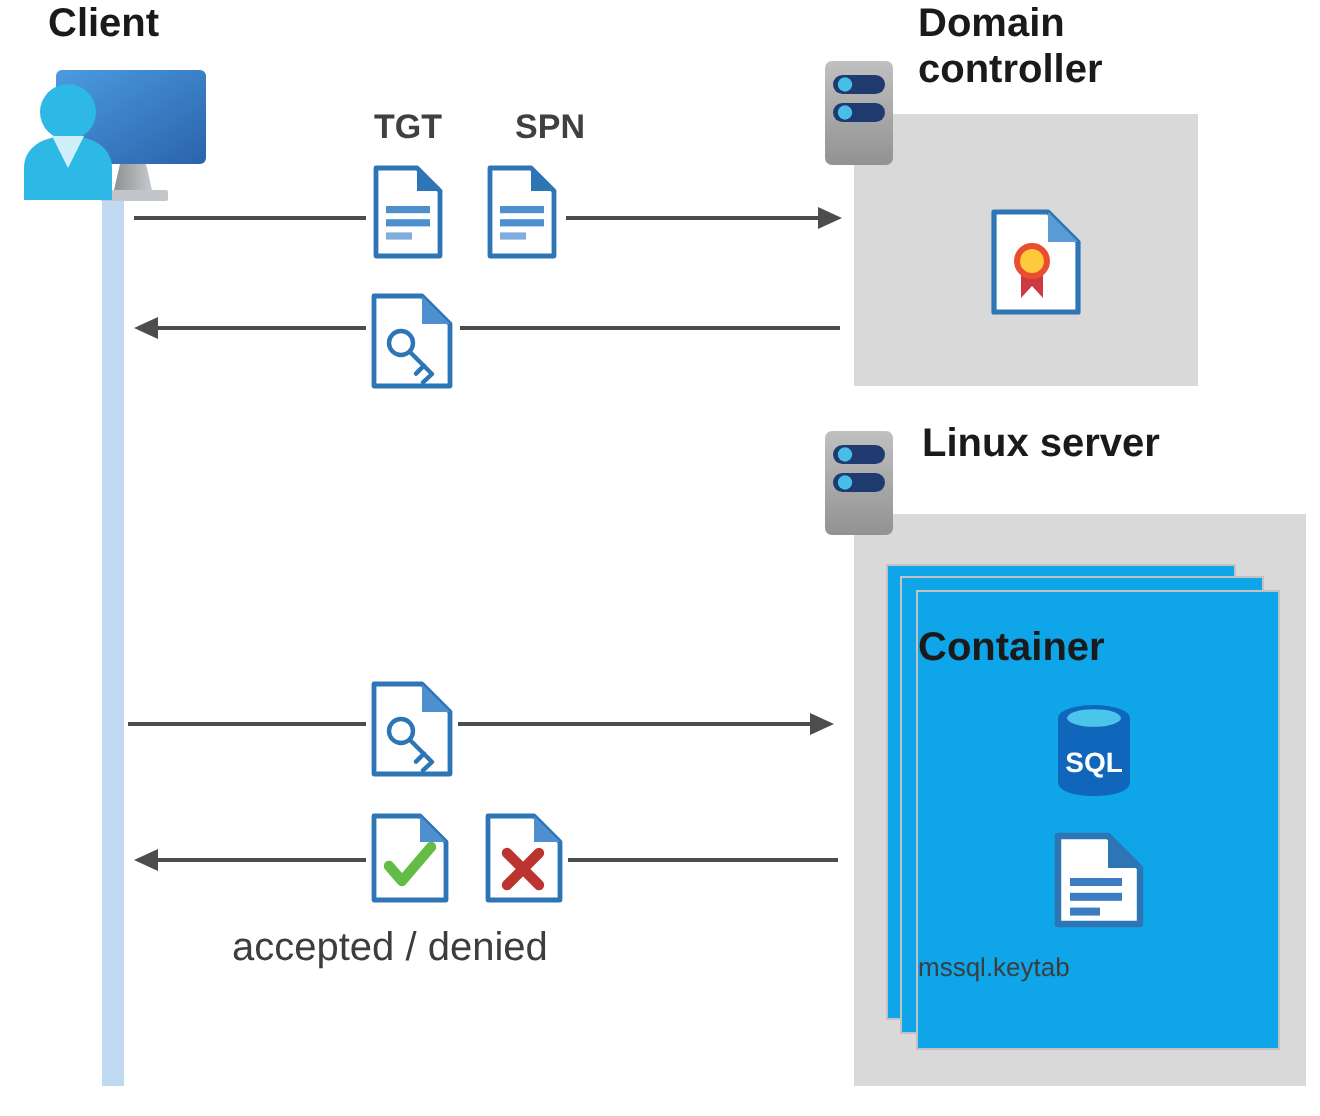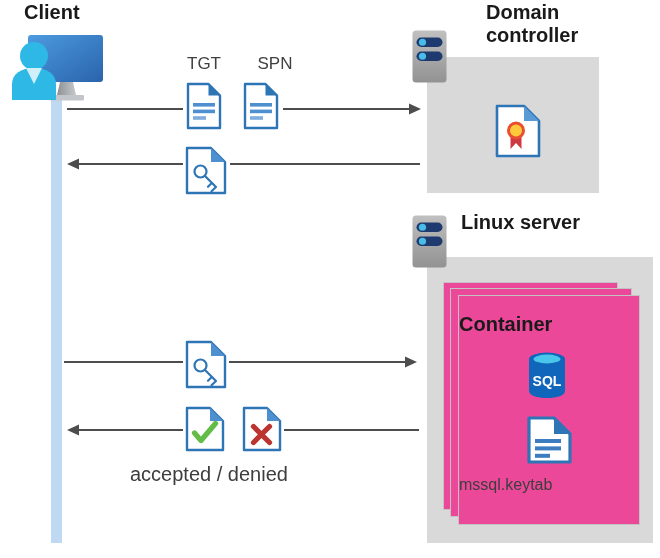--- a/index.html
+++ b/index.html
@@ -2,25 +2,25 @@
 <html><head>
 <meta charset="utf-8">
 <style>
   html,body{margin:0;padding:0;background:#fff;}
   #canvas{
     position:relative;width:660px;height:558px;background:#fff;overflow:hidden;
     font-family:"Liberation Sans",sans-serif;
   }
   .abs{position:absolute;}
   .bold-label{font-weight:700;font-size:20px;color:#1a1a1a;line-height:23px;}
-  .plain-label{font-weight:400;font-size:16px;color:#3d3d3d;}
-  .msg-label{font-weight:400;font-size:17px;color:#404040;text-align:center;}
+  .plain-label{font-weight:400;font-size:13px;color:#3d3d3d;}
+  .msg-label{font-weight:700;font-size:17px;color:#404040;text-align:center;}
   .gray-box{background:#d9d9d9;}
   .lifeline{background:#bfd9f2;}
-  .card{background:#ec4899;border:1px solid #c3c3c3;box-sizing:border-box;}
+  .card{background:#0ea5e9;border:1px solid #c3c3c3;box-sizing:border-box;}
   svg{display:block;}
   .center-text{text-align:left;}
 </style>
 </head>
 <body>
 
 <div id="canvas">
 
   <div class="abs lifeline" style="left:51px;top:96px;width:11px;height:447px;z-index:0;"></div>
 
@@ -90,21 +90,21 @@
         <stop offset="0" stop-color="#c0c0c0"></stop>
           <stop offset="1" stop-color="#929292"></stop>
       </linearGradient>
     </defs>
     <rect x="0.5" y="0.5" width="34" height="52" rx="3.5" fill="url(#gSrv1)"></rect>
     <rect x="4.5" y="7.5" width="26" height="9.5" rx="4.75" fill="#1e3a6e"></rect>
     <circle cx="10.5" cy="12.25" r="3.6" fill="#47bde8"></circle>
     <rect x="4.5" y="21.5" width="26" height="9.5" rx="4.75" fill="#1e3a6e"></rect>
     <circle cx="10.5" cy="26.25" r="3.6" fill="#47bde8"></circle>
   </svg>
-  <div class="abs bold-label" style="left:486px;top:1px;width:130px;z-index:3;">Domain controller</div>
+  <div class="abs bold-label" style="left:459px;top:1px;width:130px;z-index:3;">Domain controller</div>
 
   <svg class="abs" style="left:495px;top:104px;z-index:3;" width="46" height="54" viewBox="0 0 46 54">
     <path d="M2,2 H29 L44,17 V52 H2 Z" fill="#fff" stroke="#2e75b6" stroke-width="2.6" stroke-linejoin="round"></path>
     <path d="M29,2 L44,17 L29,17 Z" fill="#5b9bd5"></path>
     <polygon points="15.5,31 15.5,45 21,39 26.5,45 26.5,31" fill="#ce3a43"></polygon>
     <circle cx="21" cy="26.5" r="7.5" fill="#ffc93c" stroke="#e84e2f" stroke-width="3"></circle>
   </svg>
 
   <div class="abs gray-box" style="left:427px;top:257px;width:226px;height:286px;z-index:1;"></div>
   <svg class="abs" style="left:412px;top:215px;z-index:2;" width="35" height="53" viewBox="0 0 35 53">
@@ -168,15 +168,15 @@
     <path d="M25,2 L38,15 L25,15 Z" fill="#4e8fd0"></path>
     <path d="M9.5,27 L16,34.5 L30.5,17.5" fill="none" stroke="#62bc46" stroke-width="5.2" stroke-linecap="round" stroke-linejoin="round"></path>
   </svg>
 
   <svg class="abs" style="left:242px;top:406px;z-index:3;" width="40" height="46" viewBox="0 0 40 46">
     <path d="M2,2 H25 L38,15 V44 H2 Z" fill="#fff" stroke="#2e75b6" stroke-width="2.4" stroke-linejoin="round"></path>
     <path d="M25,2 L38,15 L25,15 Z" fill="#4e8fd0"></path>
     <path d="M11.5,20.5 L27.5,36.5 M27.5,20.5 L11.5,36.5" fill="none" stroke="#bc3430" stroke-width="5.2" stroke-linecap="round"></path>
   </svg>
 
-  <div class="abs plain-label center-text" style="left:130px;top:463px;width:260px;z-index:3;font-size:20px;">accepted / denied</div>
+  <div class="abs plain-label center-text" style="left:116px;top:463px;width:260px;z-index:3;font-size:20px;">accepted / denied</div>
 
 </div>
 
 </body></html>

